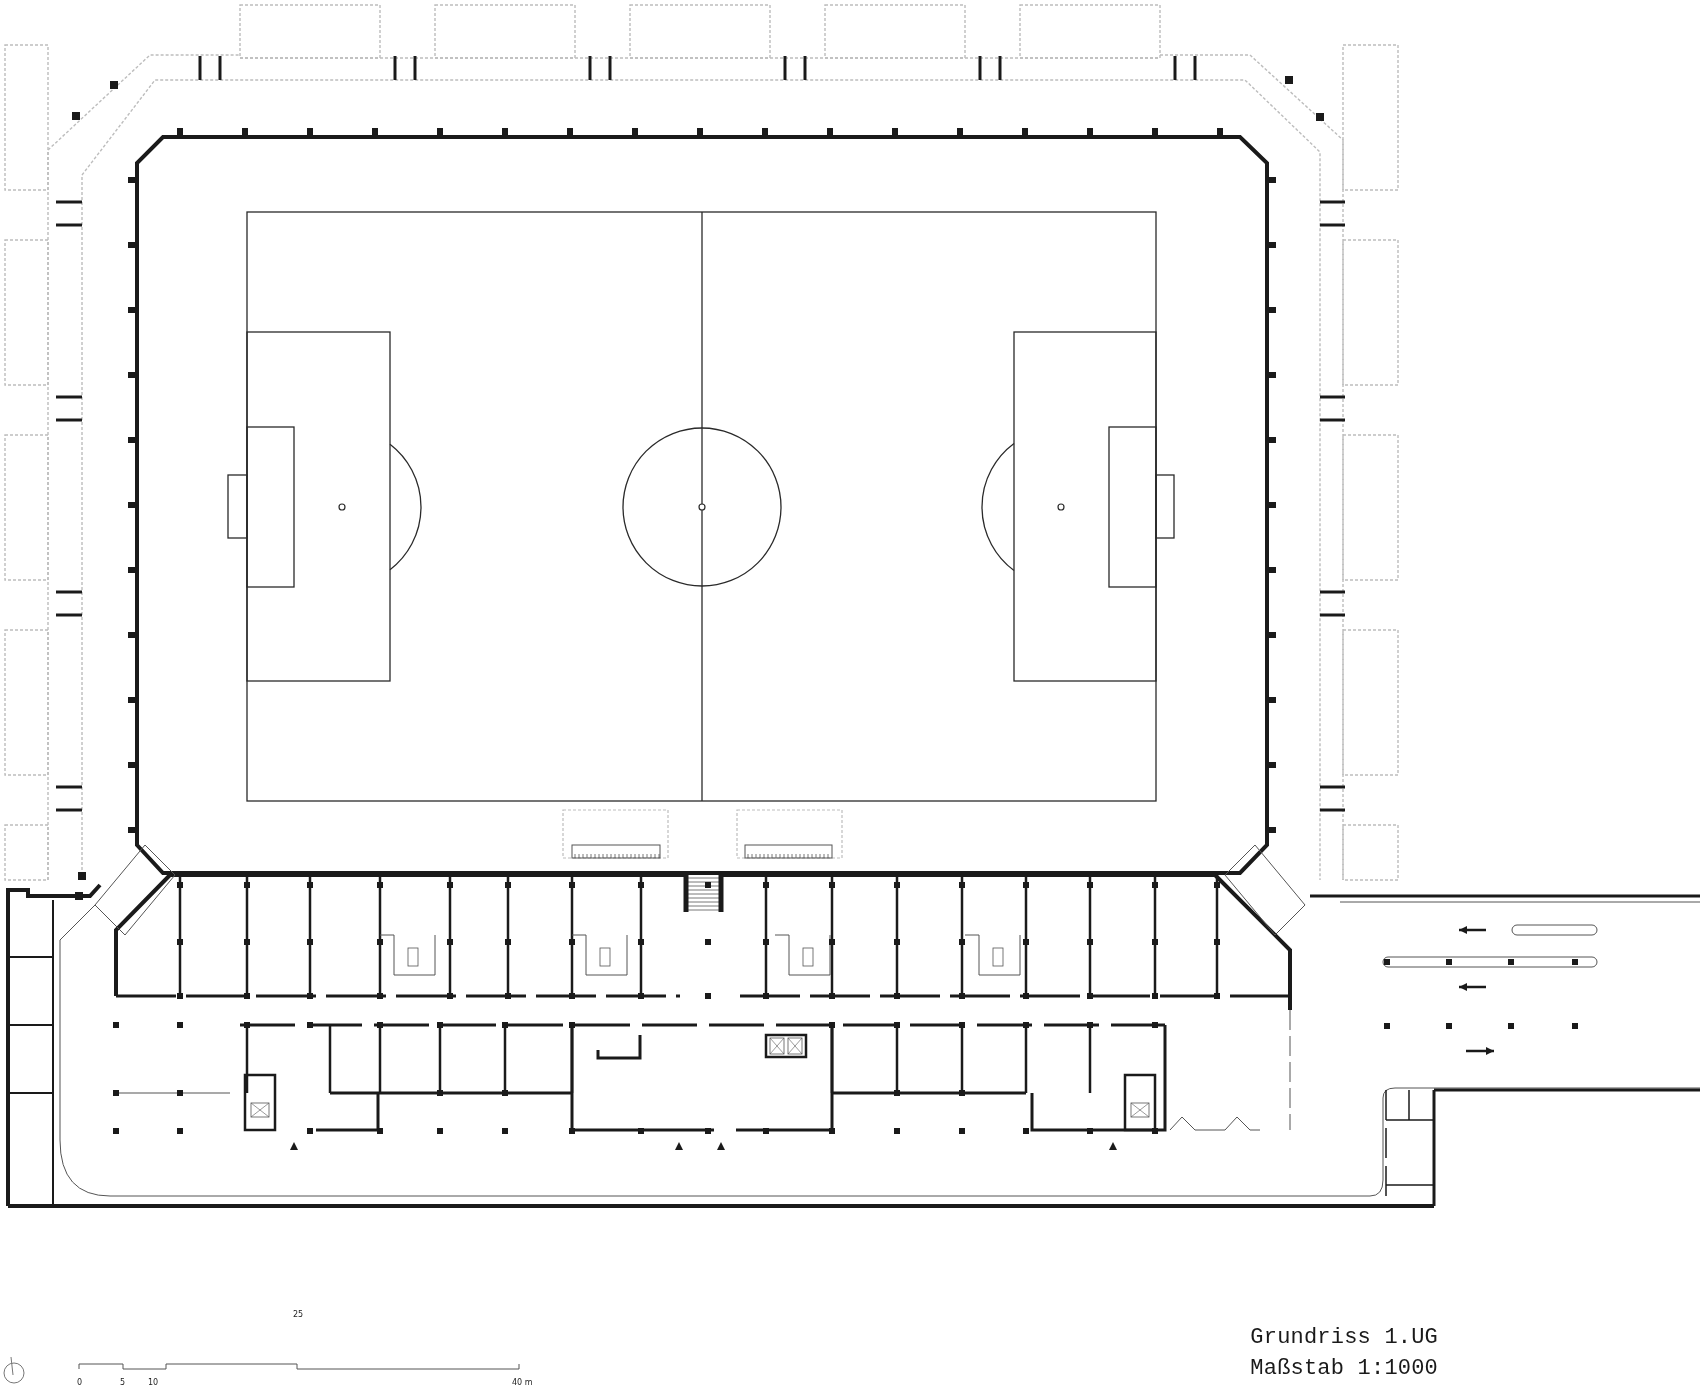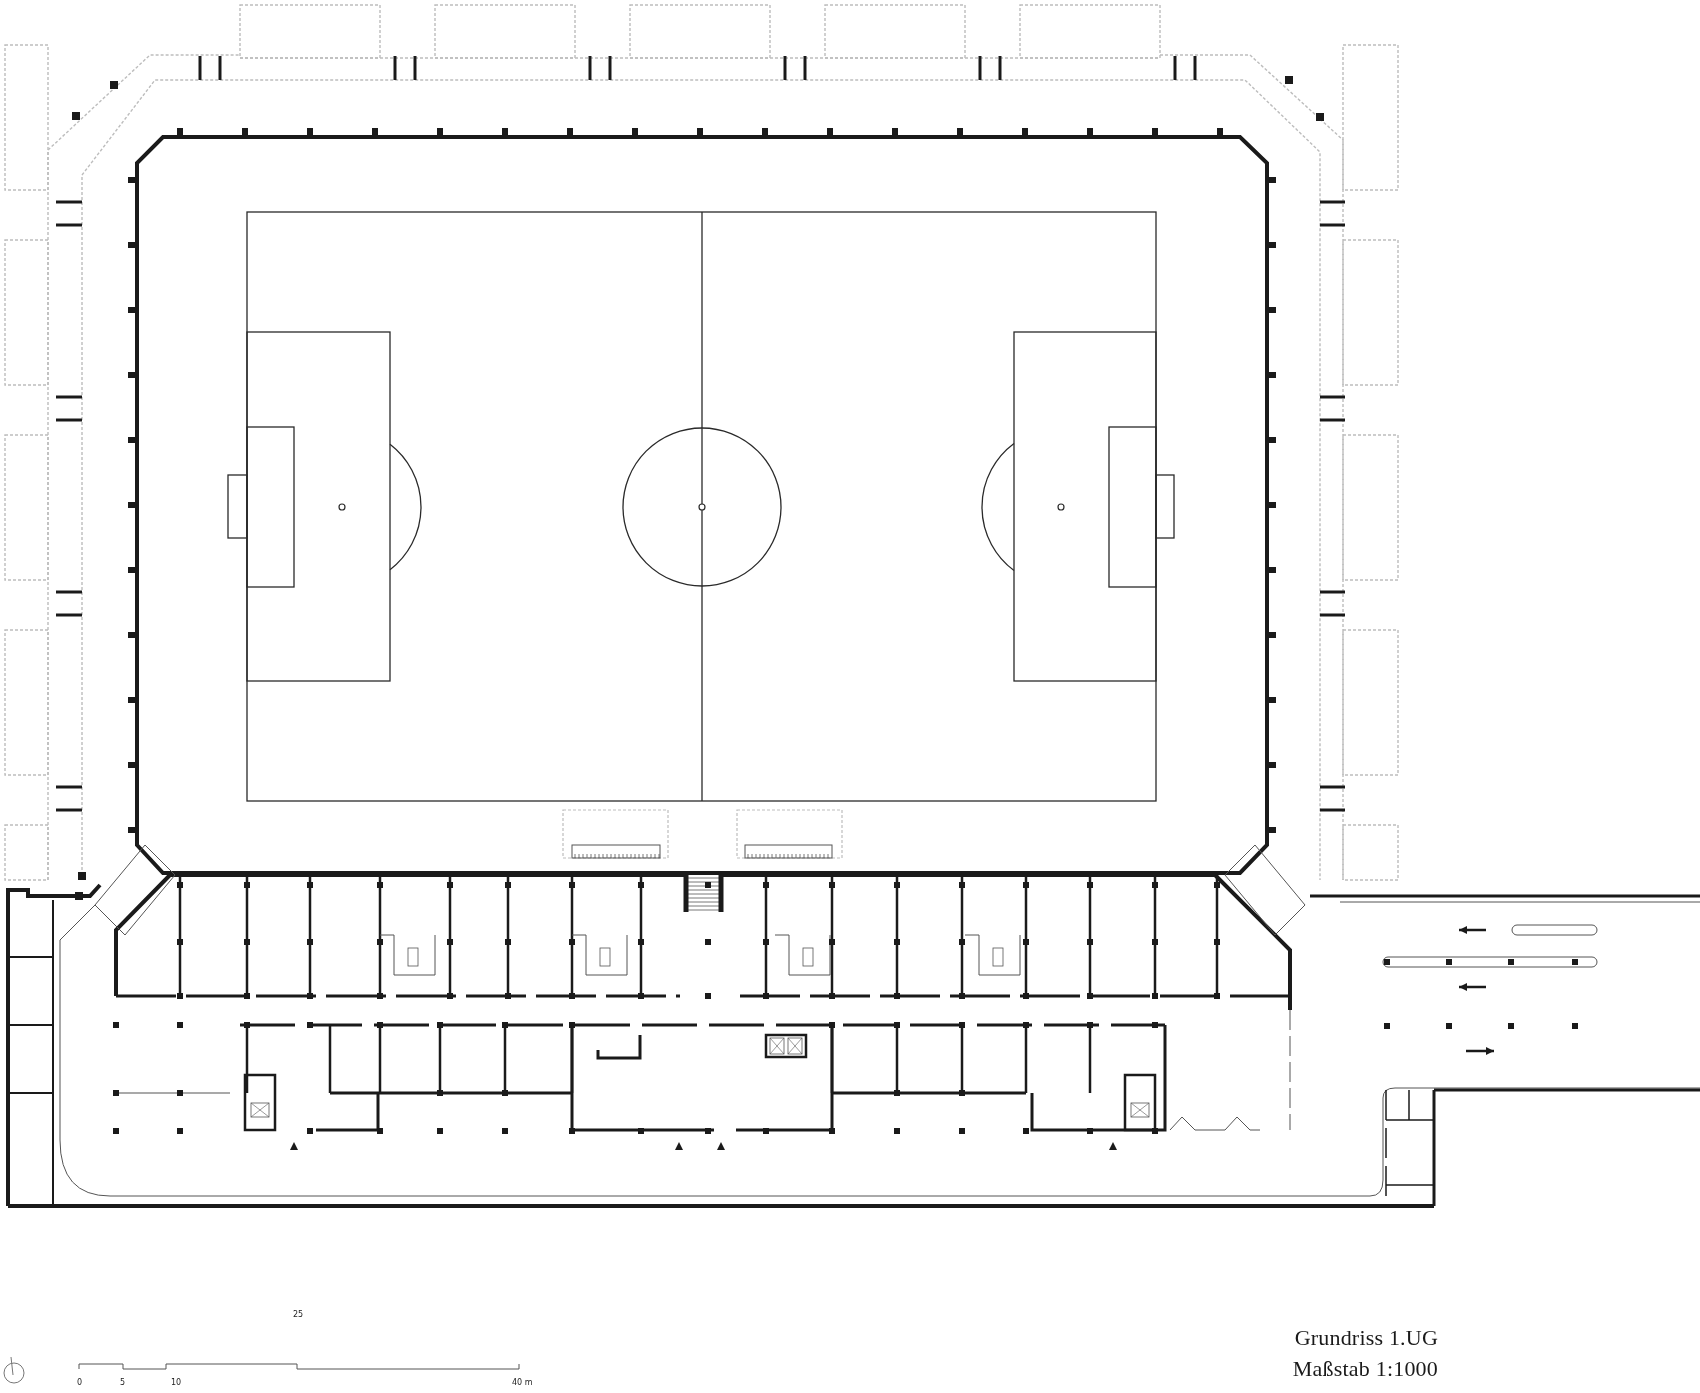--- a/index.html
+++ b/index.html
@@ -1,18 +1,18 @@
 <!DOCTYPE html>
 <html><head>
 <meta charset="utf-8">
 <style>
   html, body { margin: 0; padding: 0; background: #ffffff; }
   body { width: 1700px; height: 1393px; position: relative; overflow: hidden; font-family: "DejaVu Sans", sans-serif; }
   #plan { position: absolute; left: 0; top: 0; width: 1700px; height: 1393px; }
-  .title-block { position: absolute; right: 262px; top: 1322px; text-align: right; color: #1a1a1a; font-family: Liberation Serif, serif; font-size: 22px; line-height: 31px; letter-spacing: 0.2px; }
+  .title-block { position: absolute; right: 262px; top: 1322px; text-align: right; color: #1a1a1a; font-family: Liberation Mono, monospace; font-size: 22px; line-height: 31px; letter-spacing: 0.2px; }
   .scale-label { position: absolute; font-family: "DejaVu Sans", sans-serif; font-size: 8px; color: #222; }
 </style>
 </head>
 <body>
 
 <svg id="plan" viewBox="0 0 1700 1393" xmlns="http://www.w3.org/2000/svg">
   <g id="g-upper">
       <rect x="240" y="5" width="140" height="53" fill="none" stroke="#bdbdbd" stroke-width="1.4" stroke-dasharray="3 2"></rect>
       <rect x="435" y="5" width="140" height="53" fill="none" stroke="#bdbdbd" stroke-width="1.4" stroke-dasharray="3 2"></rect>
       <rect x="630" y="5" width="140" height="53" fill="none" stroke="#bdbdbd" stroke-width="1.4" stroke-dasharray="3 2"></rect>
@@ -395,16 +395,16 @@
 </svg>
 
 <div class="title-block">
   <div>Grundriss 1.UG</div>
   <div>Maßstab 1:1000</div>
 </div>
 
 <div id="scale-labels">
   <span class="scale-label" style="left:77px;top:1378px">0</span>
   <span class="scale-label" style="left:120px;top:1378px">5</span>
-  <span class="scale-label" style="left:171px;top:1378px">10</span>
+  <span class="scale-label" style="left:148px;top:1378px">10</span>
   <span class="scale-label" style="left:293px;top:1310px">25</span>
   <span class="scale-label" style="left:512px;top:1378px">40 m</span>
 </div>
 
 </body></html>

